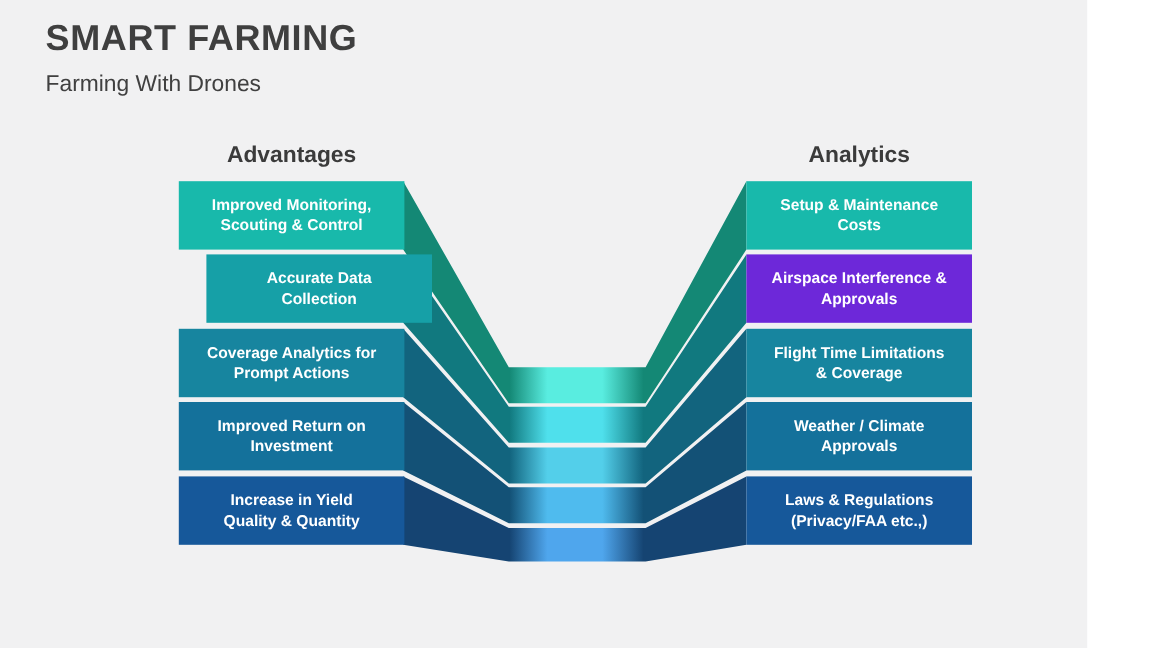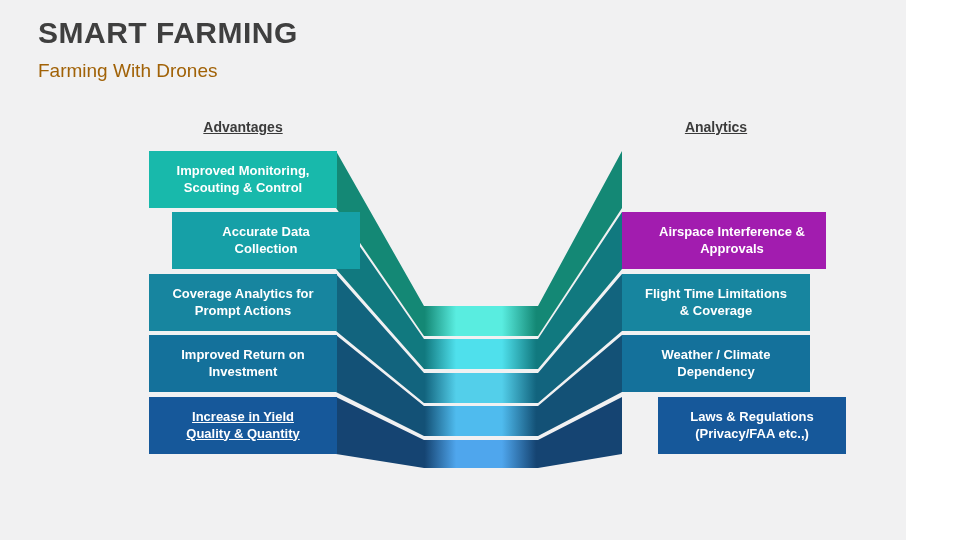--- a/index.html
+++ b/index.html
@@ -7,25 +7,25 @@
     position:relative;width:906px;height:540px;
     background:#F1F1F2;overflow:hidden;
     font-family:"Liberation Sans",sans-serif;
   }
   .title{
     position:absolute;left:38px;top:16px;
     font-size:30px;font-weight:bold;color:#3F3F3F;letter-spacing:.5px;
   }
   .subtitle{
     position:absolute;left:38px;top:60px;
-    font-size:19px;color:#a16207;
+    font-size:19px;color:#404040;
   }
   .col-header{
     position:absolute;top:119px;width:188px;text-align:center;
-    font-size:14px;font-weight:bold;color:#3B3B3B;text-decoration:underline;
+    font-size:19px;font-weight:bold;color:#3B3B3B;
   }
   .col-header.left{left:149px}
   .col-header.right{left:622px}
   .funnel-svg{position:absolute;left:0;top:0;width:960px;height:540px;}
   .box{
     position:absolute;width:188px;height:57px;
     display:flex;align-items:center;justify-content:center;
     text-align:center;color:#FFFFFF;font-size:13px;font-weight:bold;
     line-height:16.5px;white-space:pre-line;
   }
@@ -95,25 +95,27 @@
   </svg>
 
   <div class="box left r1" style="background: rgb(24, 185, 171);">Improved Monitoring,
 Scouting &amp; Control</div>
   <div class="box left r2" style="background: rgb(22, 160, 167); margin-left: 23px;">Accurate Data
 Collection</div>
   <div class="box left r3" style="background: rgb(23, 133, 159);">Coverage Analytics for
 Prompt Actions</div>
   <div class="box left r4" style="background: rgb(20, 113, 155);">Improved Return on
 Investment</div>
-  <div class="box left r5" style="background: rgb(22, 88, 154); text-decoration: underline;">Increase in Yield
+  <div class="box left r5" style="background: rgb(22, 88, 154);">Increase in Yield
 Quality &amp; Quantity</div>
 
-  <div class="box right r2" style="background: #a21caf; padding-left: 16px;">Airspace Interference &amp;
+  <div class="box right r1" style="background: rgb(24, 185, 171);">Setup &amp; Maintenance
+Costs</div>
+  <div class="box right r2" style="background: #6d28d9;">Airspace Interference &amp;
 Approvals</div>
   <div class="box right r3" style="background: rgb(23, 133, 159);">Flight Time Limitations
 &amp; Coverage</div>
   <div class="box right r4" style="background: rgb(20, 113, 155);">Weather / Climate
-Dependency</div>
-  <div class="box right r5" style="background: rgb(22, 88, 154); margin-left: 36px;">Laws &amp; Regulations
+Approvals</div>
+  <div class="box right r5" style="background: rgb(22, 88, 154);">Laws &amp; Regulations
 (Privacy/FAA etc.,)</div>
 
 </div>
 
 </body></html>

